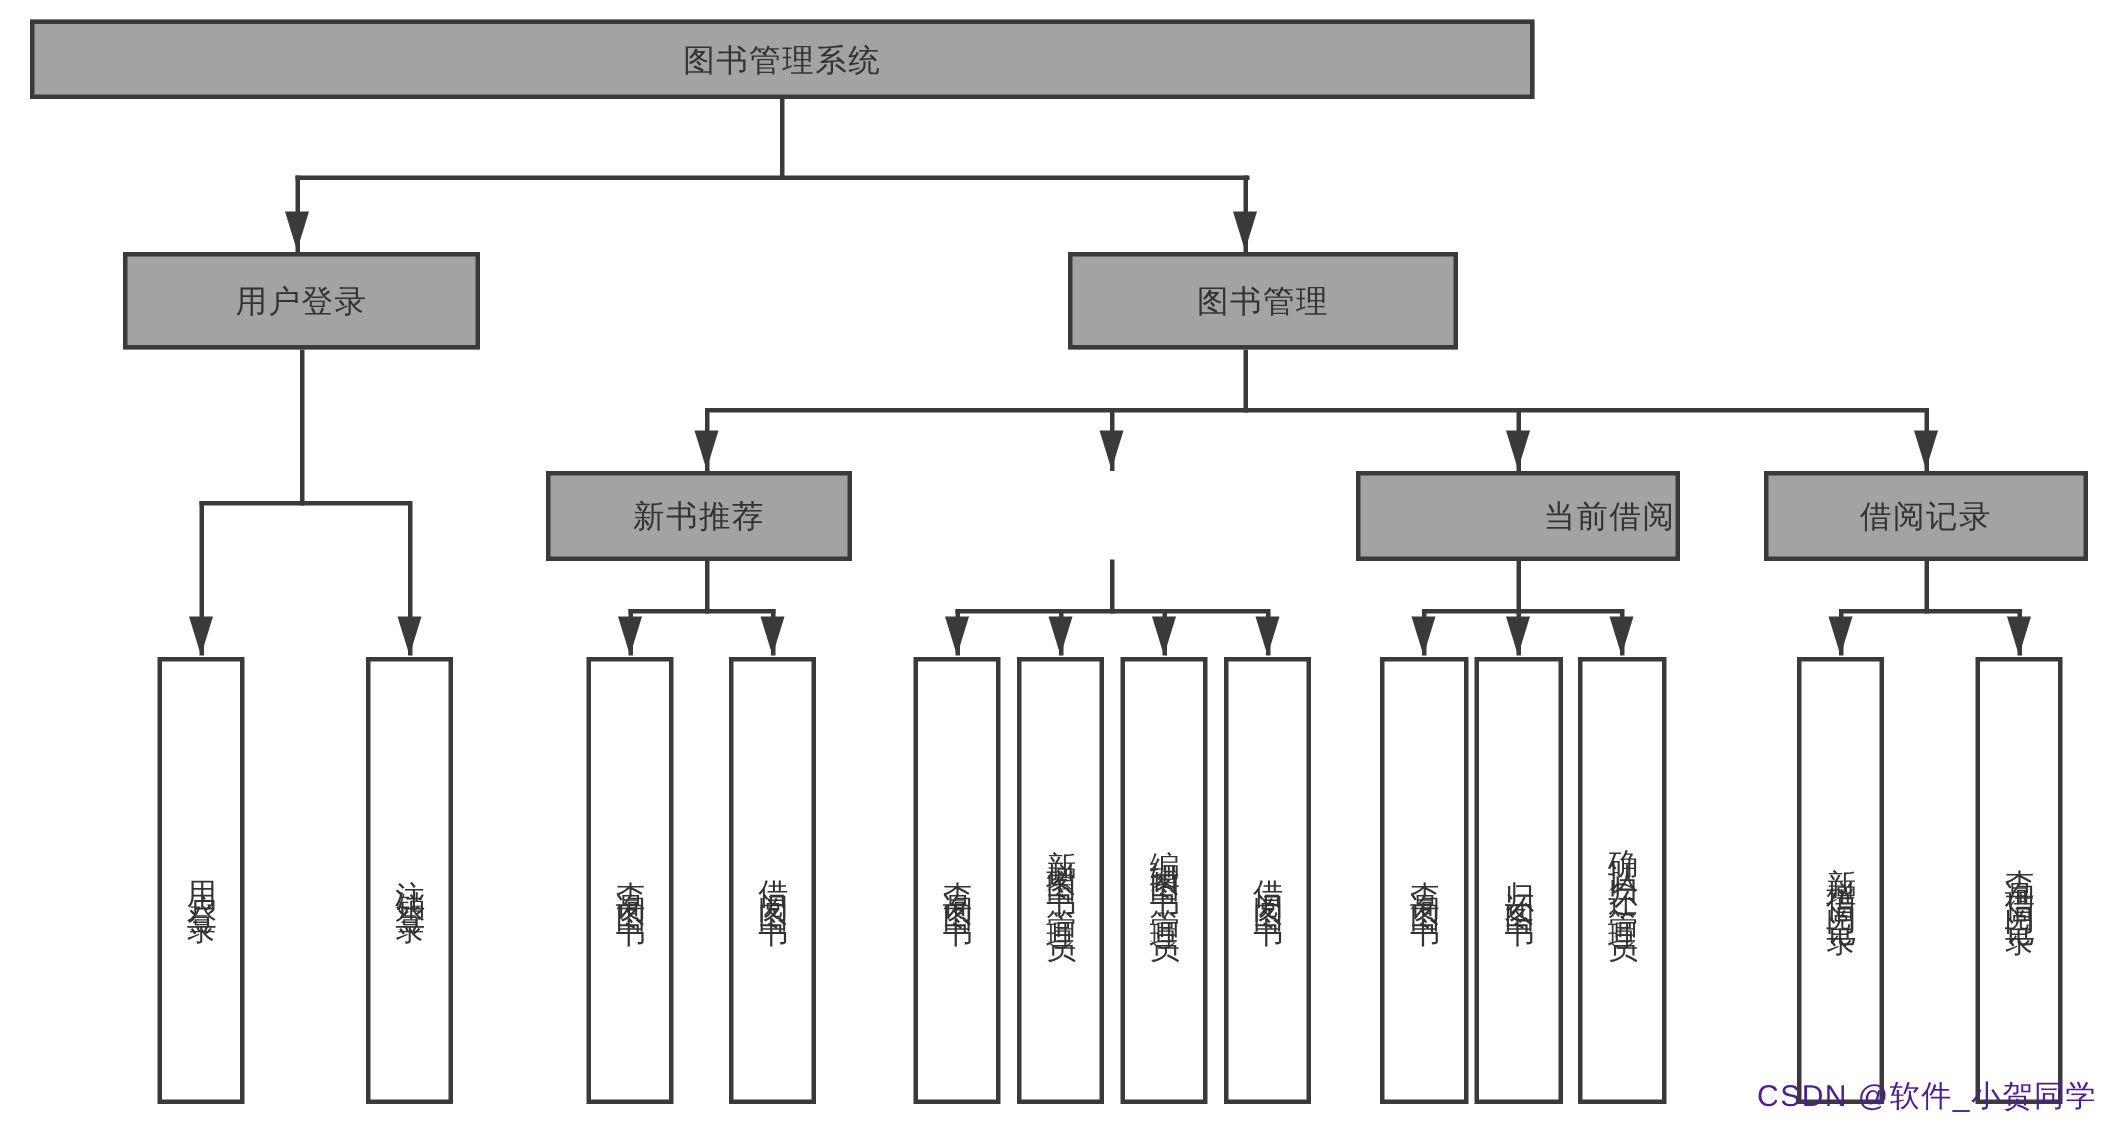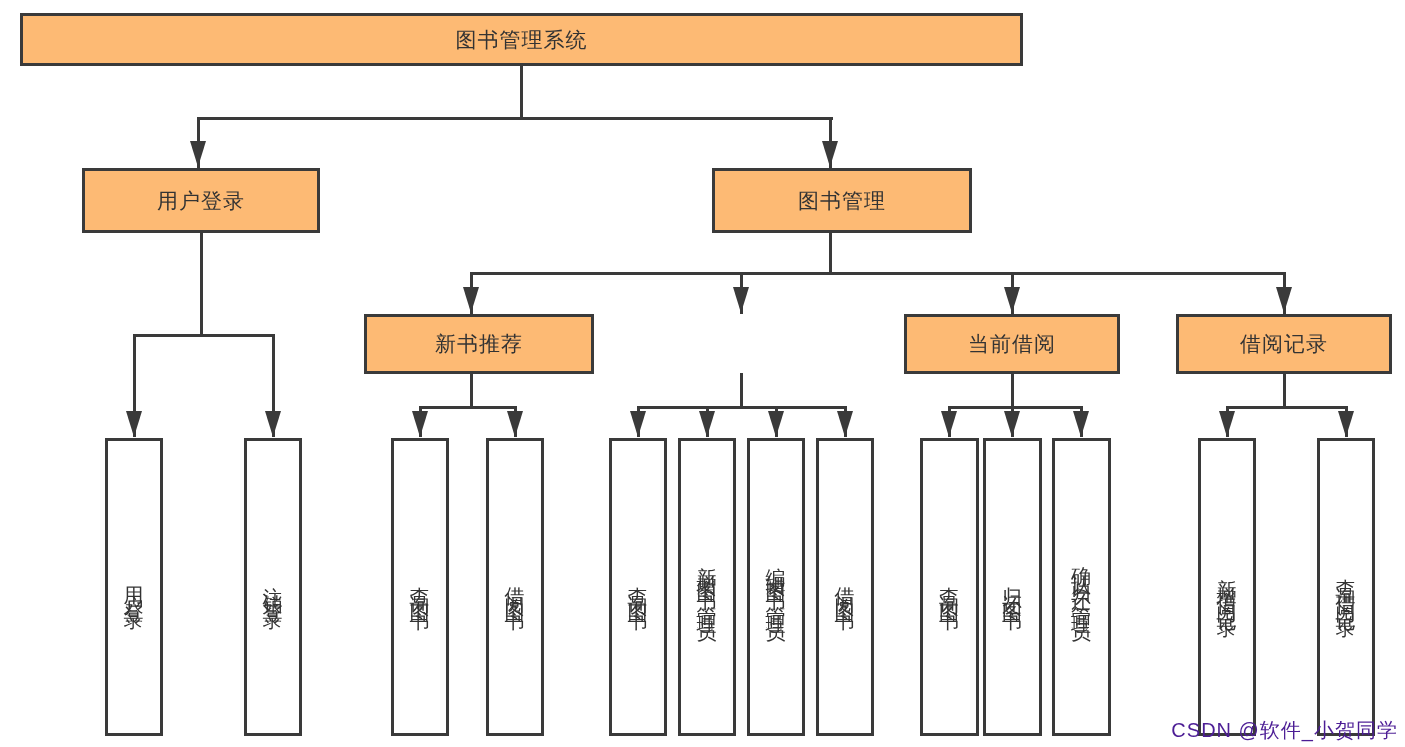--- a/index.html
+++ b/index.html
@@ -10,21 +10,21 @@
   .canvas{
     position:relative;
     width:1405px;height:747px;
     background:#ffffff;
     font-family:"Liberation Sans","DejaVu Sans",sans-serif;
     overflow:hidden;
   }
   .hbox{
     position:absolute;
     border:3px solid var(--line);
-    background:#fdba74;
+    background:#a3a3a3;
     display:flex;align-items:center;justify-content:center;
     box-sizing:border-box;
     color:var(--text);
     font-size:21px;
     letter-spacing:1px;
     z-index:3;
   }
   .vbox{
     position:absolute;
     border:3px solid var(--line);
@@ -66,24 +66,24 @@
     <span>图书管理系统</span>
   </div>
 
   <div class="hbox" style="left:82px;top:168px;width:238px;height:65px;">
     <span>用户登录</span>
   </div>
   <div class="hbox" style="left:712px;top:168px;width:260px;height:65px;">
     <span>图书管理</span>
   </div>
 
-  <div class="hbox" style="left:364px;top:314px;width:230px;height:60px;">
+  <div class="hbox" style="left:364px;top:314px;width:204px;height:60px;">
     <span>新书推荐</span>
   </div>
-  <div class="hbox" style="left:904px;top:314px;width:216px;height:60px;">
+  <div class="hbox" style="left:904px;top:314px;width:216px;height:60px;justify-content:flex-end;">
     <span>当前借阅</span>
   </div>
   <div class="hbox" style="left:1176px;top:314px;width:216px;height:60px;">
     <span>借阅记录</span>
   </div>
 
   <div class="vbox" style="left:105px;top:438px;width:58px;height:298px;">
     <span>用户登录</span>
   </div>
   <div class="vbox" style="left:244px;top:438px;width:58px;height:298px;">

